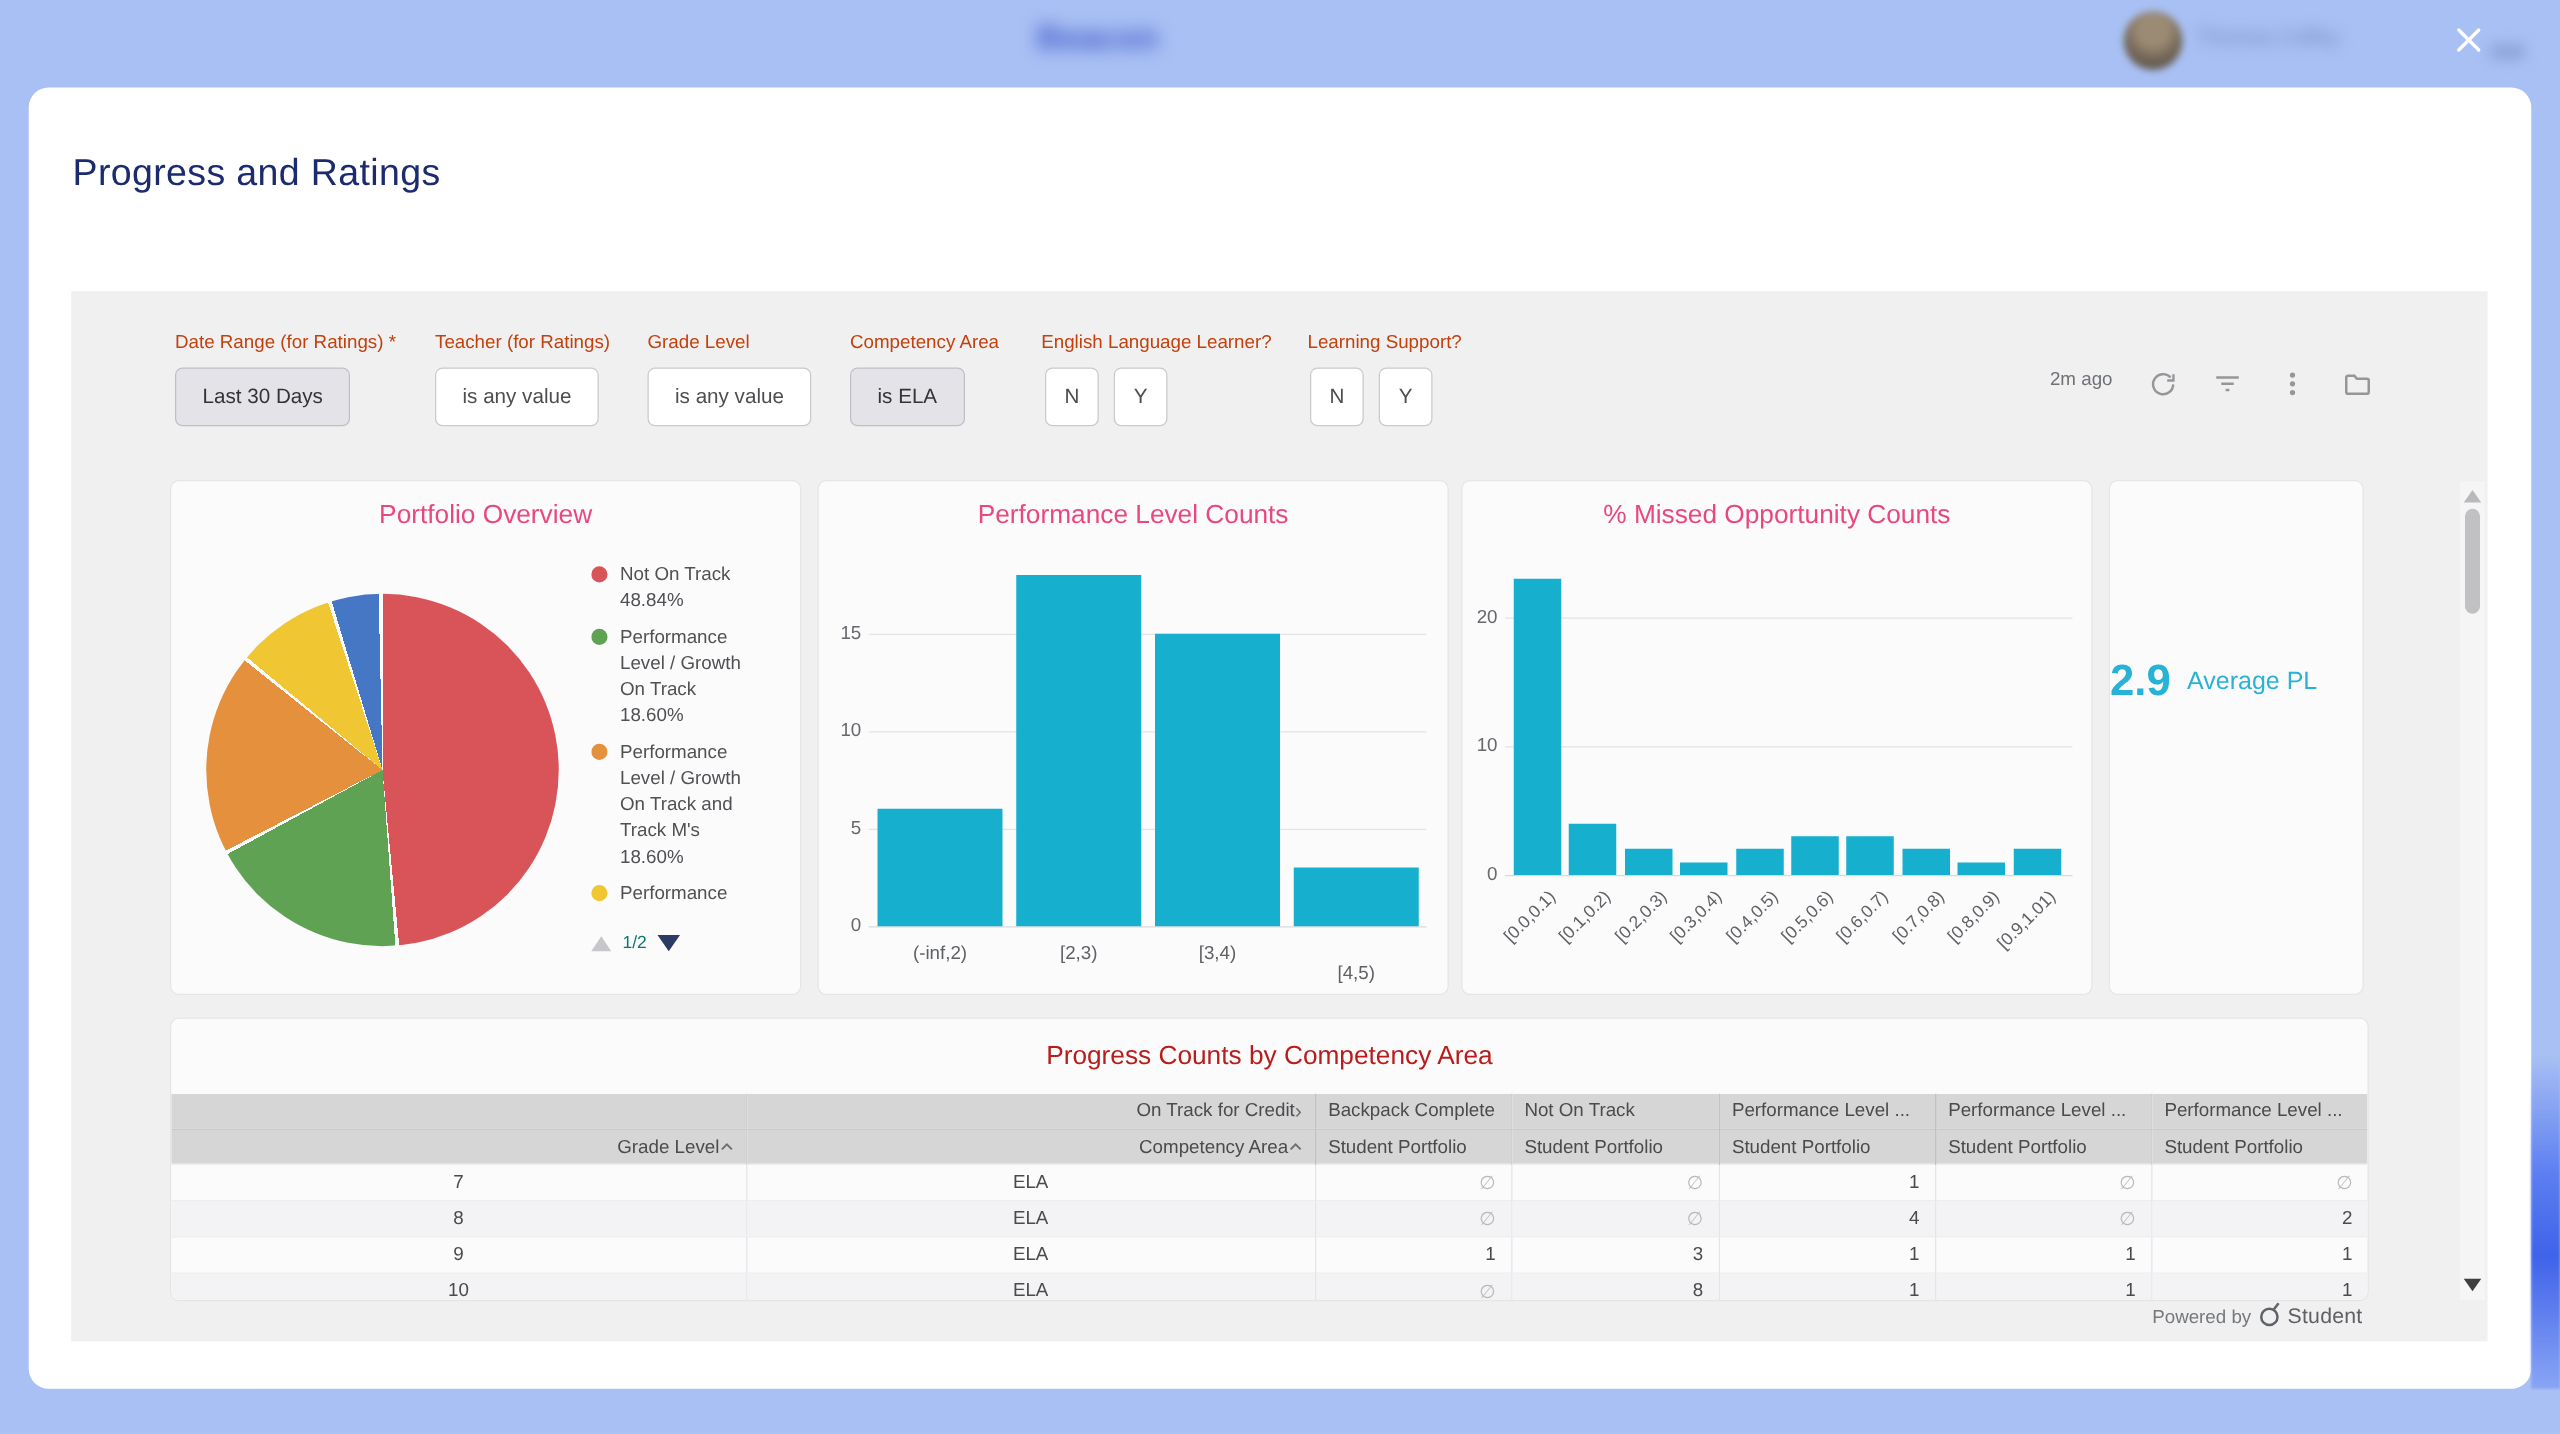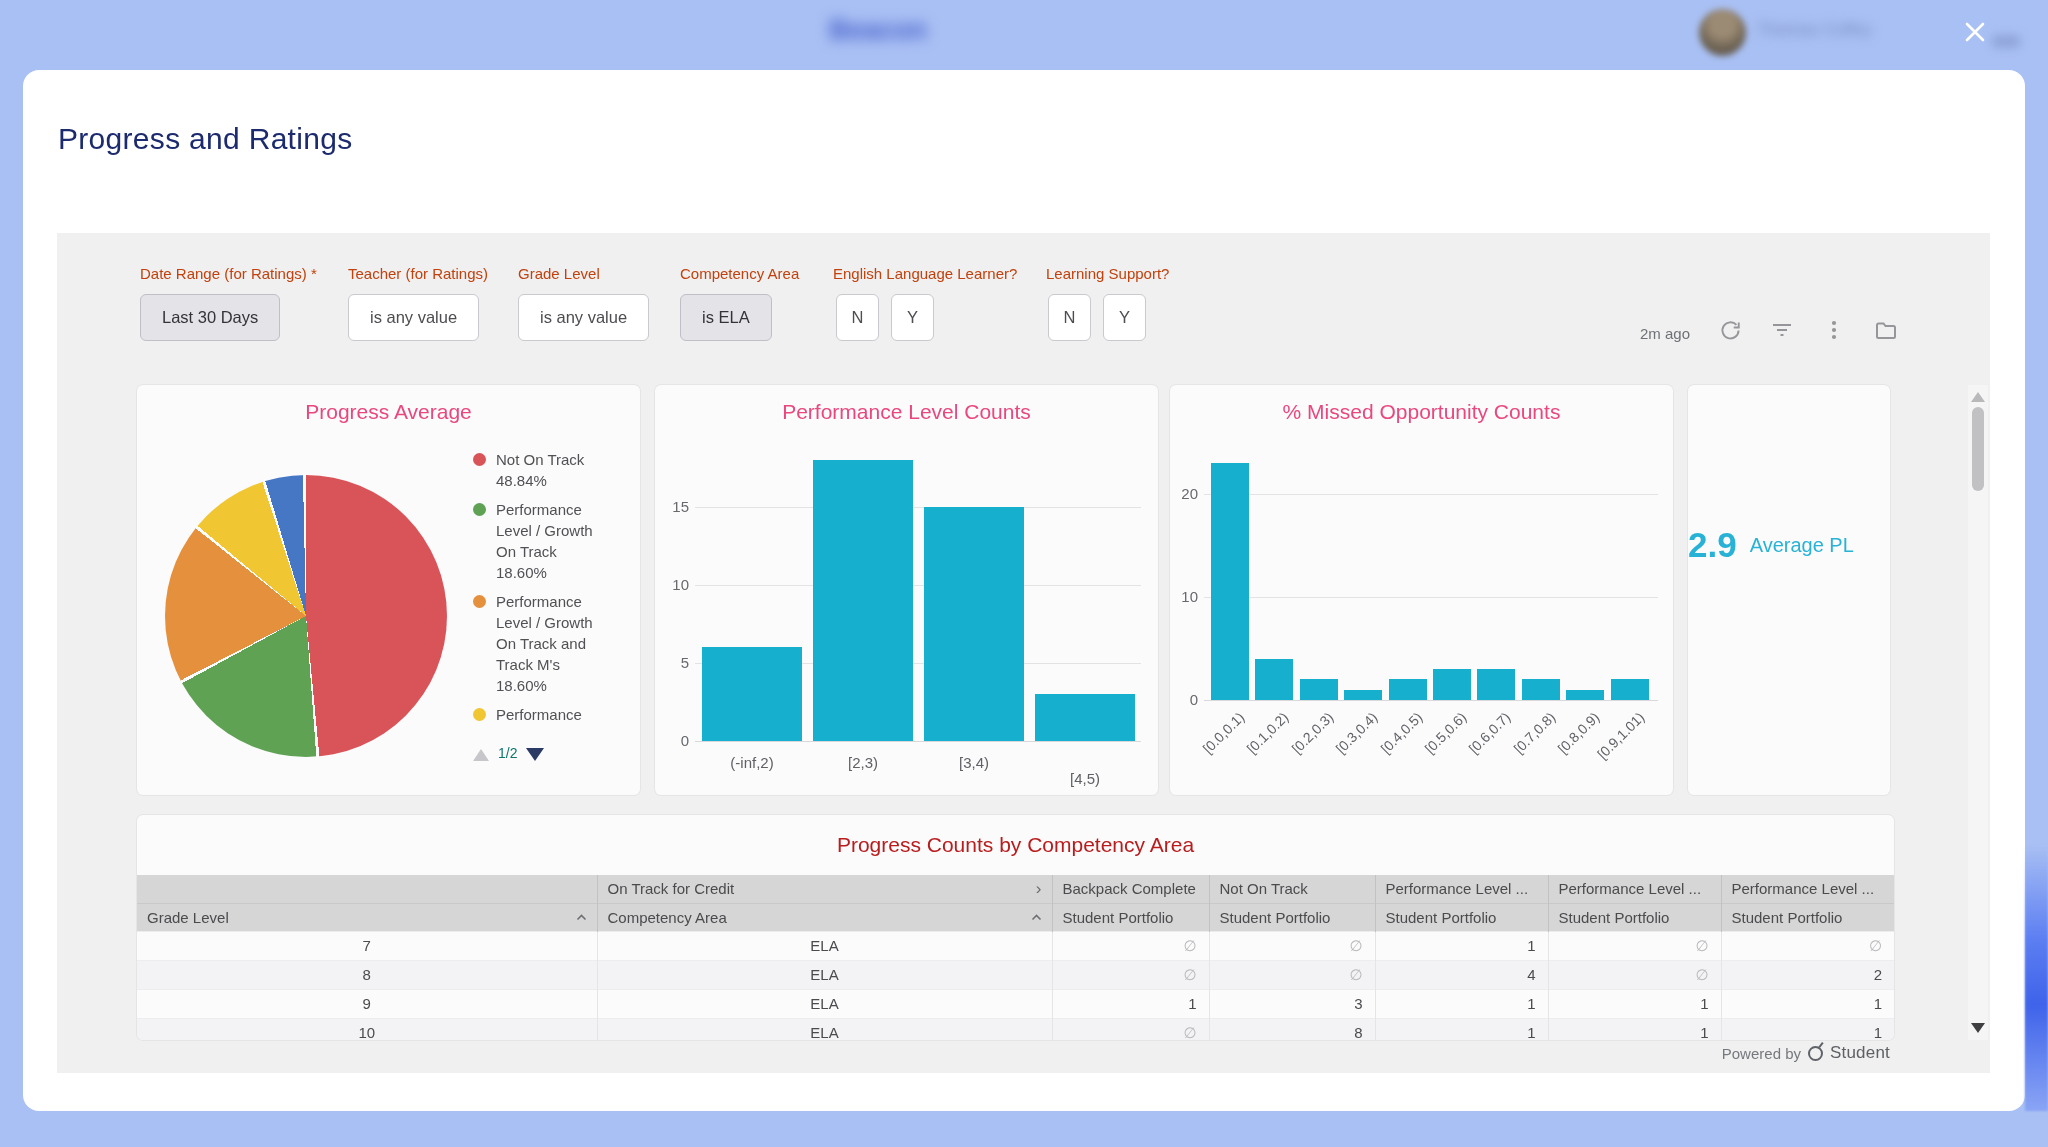--- a/index.html
+++ b/index.html
@@ -30,21 +30,21 @@
   .fgroup{position:absolute;top:32px}
   .flabel{font-size:15px;color:#c2410c;margin-bottom:12px;white-space:nowrap}
   .fbtns{display:flex;gap:12px}
   .fbtn{height:47px;border-radius:6px;border:1px solid #c9c9ce;background:#fff;color:#4d4d52;
         font-size:16.5px;display:flex;align-items:center;justify-content:center;
         padding:0 21px;box-sizing:border-box;cursor:pointer;white-space:nowrap}
   .fbtn.active{background:#e3e3e8;border-color:#bfbfc7;color:#333338}
   .fbtn.small{width:43px;padding:0}
 
   .dash-actions{position:absolute;top:62px;right:92px;height:47px;display:flex;
-        align-items:flex-end;gap:28px}
+        align-items:flex-start;gap:28px}
   .updated{font-size:15px;color:#6e7276}
   .aicon{width:24px;height:24px;display:flex;align-items:center;justify-content:center;cursor:pointer}
 
   
   .tiles{position:absolute;left:80px;top:152px;display:flex}
   .tile{background:#fbfbfc;border-radius:6px;height:410px;position:relative;
         box-shadow:0 0 0 1px rgba(0,0,0,.045)}
   .tile-title{position:absolute;top:15px;left:0;right:0;text-align:center;font-size:21px;
         color:#e9477e;white-space:nowrap}
 
@@ -77,21 +77,21 @@
   .table-tile{position:absolute;left:80px;top:582px;width:1757px;height:225px;background:#fbfbfc;
         border-radius:6px;overflow:hidden;box-shadow:0 0 0 1px rgba(0,0,0,.045)}
   .table-title{height:60px;display:flex;align-items:center;justify-content:center;
         font-size:21px;color:#b91c1c}
   table.lk{border-collapse:collapse;table-layout:fixed;width:100%;font-size:15px;color:#4b4b4e}
   table.lk thead tr{height:28px;background:#d6d6d7}
   table.lk thead tr.r2{border-top:1px solid #c9c9ca;border-bottom:1px solid #c9c9ca}
   table.lk th{font-weight:400;text-align:left;padding:0 10px;border-left:1px solid #c2c2c4;
         overflow:hidden;white-space:nowrap;cursor:pointer}
   table.lk th:first-child{border-left:none}
-  .th-flex{display:flex;align-items:center;justify-content:space-between}
+  .th-flex{display:flex;align-items:center;justify-content:flex-end}
   table.lk tbody tr{height:29px}
   table.lk tbody tr:nth-child(even){background:#f3f3f5}
   table.lk td{border-left:1px solid #e5e5e7;border-top:1px solid #ededee;padding:0 12px;
         overflow:hidden;white-space:nowrap;cursor:pointer}
   table.lk td:first-child{border-left:none}
   td.center{text-align:center}
   td.num{text-align:right}
   .null{color:#b9b9bd}
 
   .powered{position:absolute;top:810px;right:100px;display:flex;align-items:center;gap:7px;
@@ -197,21 +197,21 @@
         <span class="aicon">
           <svg width="25" height="25" viewBox="0 0 24 24" fill="none" stroke="#96969a" stroke-width="2">
             <path d="M3 6.5 a1.5 1.5 0 0 1 1.5 -1.5 h5 l2 2.5 h8 a1.5 1.5 0 0 1 1.5 1.5 v9 a1.5 1.5 0 0 1 -1.5 1.5 h-15 a1.5 1.5 0 0 1 -1.5 -1.5 z"></path>
           </svg>
         </span>
       </div>
 
       <div class="tiles">
 
         <div class="tile" style="width:503px;margin-right:15px">
-          <div class="tile-title">Progress Average</div>
+          <div class="tile-title">Portfolio Overview</div>
           <div class="pie" id="pie0" style="background: conic-gradient(rgb(217, 84, 89) 0%, rgb(217, 84, 89) 48.49%, rgb(251, 251, 252) 48.49%, rgb(251, 251, 252) 48.84%, rgb(95, 162, 84) 48.84%, rgb(95, 162, 84) 67.09%, rgb(251, 251, 252) 67.09%, rgb(251, 251, 252) 67.44%, rgb(229, 144, 60) 67.44%, rgb(229, 144, 60) 85.69%, rgb(251, 251, 252) 85.69%, rgb(251, 251, 252) 86.04%, rgb(241, 198, 51) 86.04%, rgb(241, 198, 51) 94.99%, rgb(251, 251, 252) 94.99%, rgb(251, 251, 252) 95.34%, rgb(69, 119, 197) 95.34%, rgb(69, 119, 197) 99.65%, rgb(251, 251, 252) 99.65%, rgb(251, 251, 252) 100%);"></div>
           <div class="legend" id="legend0">
               <div class="legend-item">
                 <span class="legend-dot" style="background: rgb(217, 84, 89);"></span>
                 <div class="legend-text">
                   <div>Not On Track</div>
                   <div>48.84%</div>
                 </div>
               </div>
               <div class="legend-item">

